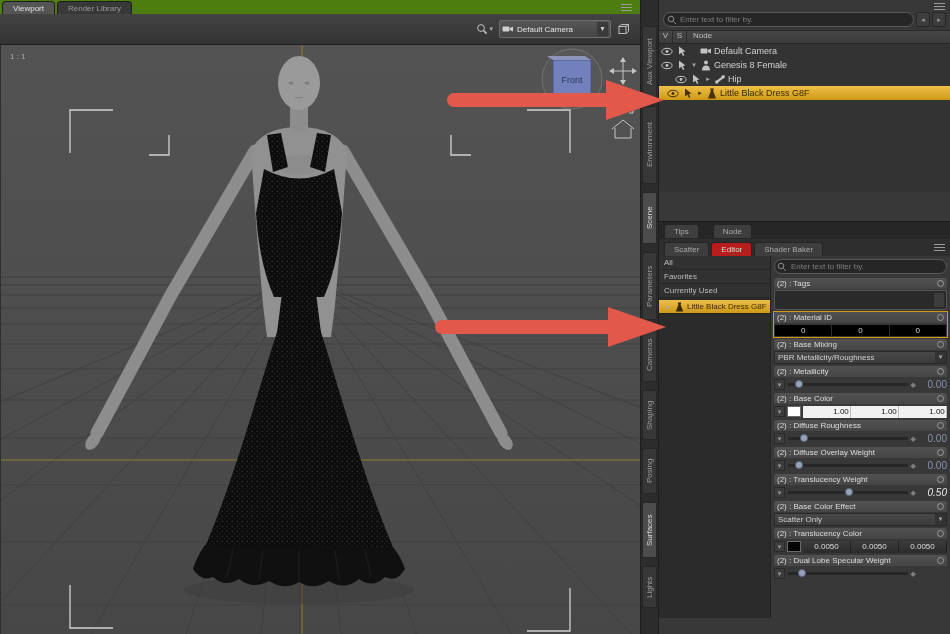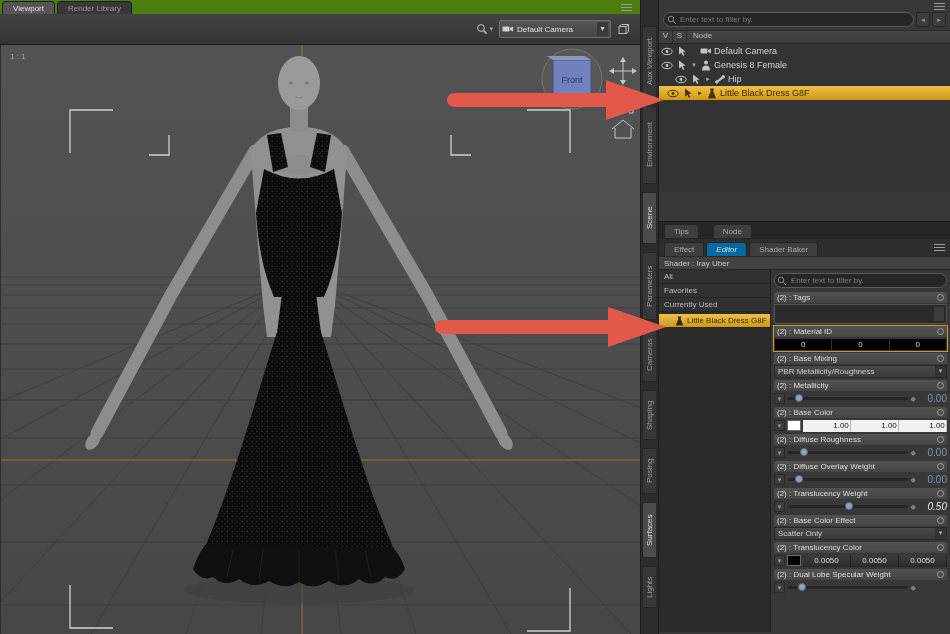--- a/index.html
+++ b/index.html
@@ -49,21 +49,21 @@
   .srow.sel { background:linear-gradient(#eec04a,#cd9914); color:#4a3200; }
   .srow.sel .nlabel, .srow.sel .exp { color:#3c2800; }
 
   
   #tipsBar { position:absolute; left:658px; top:222px; width:292px; height:17px; background:#262626; border-left:1px solid #1e1e1e; display:flex; align-items:center; gap:14px; padding-left:5px; }
   .mtab { height:14px; line-height:14px; padding:0 9px; font-size:8px; color:#aaa; background:#3e3e3e; border:1px solid #252525; border-bottom:none; border-radius:3px 3px 0 0; }
 
   
   #surfPane { position:absolute; left:658px; top:239px; width:292px; height:395px; background:#383838; border-left:1px solid #1e1e1e; overflow:hidden; }
   #surfTabs { height:17px; display:flex; align-items:flex-end; gap:2px; padding-left:5px; background:#2e2e2e; position:relative; }
-  #surfTabs .mtab.active { background:#0369a1; color:#ddd;font-style:italic; }
+  #surfTabs .mtab.active { background:#b91c1c; color:#ddd; }
   #surfTabs .burger { position:absolute; right:5px; top:5px; }
   #shaderBar { height:14px; line-height:14px; background:#424242; border-top:1px solid #2a2a2a; border-bottom:1px solid #262626; font-size:8px; color:#c9c9c9; padding-left:5px; }
   #surfBody { display:flex; height:362px; }
   #surfList { width:112px; background:#2b2b2b; border-right:1px solid #222; }
   .lrow { height:14px; line-height:14px; background:#313131; border-bottom:1px solid #262626; font-size:8px; color:#bdbdbd; padding-left:5px; display:flex; align-items:center; gap:2px; }
   .lrow.sel { background:linear-gradient(#eec04a,#cd9914); color:#3c2800; margin-top:2px; }
   #props { flex:1; padding:2px 3px; overflow:hidden; }
   .pg { margin-bottom:2px; }
   .pg.sel { outline:1px solid #cf9b16; }
   .ph { height:11px; background:linear-gradient(#525252,#454545); border-radius:3px 3px 0 0; display:flex; align-items:center; justify-content:space-between; padding:0 3px; }
@@ -367,26 +367,25 @@
     </div>
   </div>
 
   <div id="tipsBar">
     <div class="mtab">Tips</div>
     <div class="mtab">Node</div>
   </div>
 
   <div id="surfPane">
     <div id="surfTabs">
-      <div class="mtab">Effect</div>
+      <div class="mtab">Scatter</div>
       <div class="mtab active">Editor</div>
       <div class="mtab">Shader Baker</div>
       <span class="burger"></span>
     </div>
-    <div id="shaderBar">Shader : Iray Uber</div>
     <div id="surfBody">
       <div id="surfList">
         <div class="lrow">
             <span>All</span>
           </div>
         <div class="lrow">
             <span>Favorites</span>
           </div>
         <div class="lrow">
             <span>Currently Used</span>

